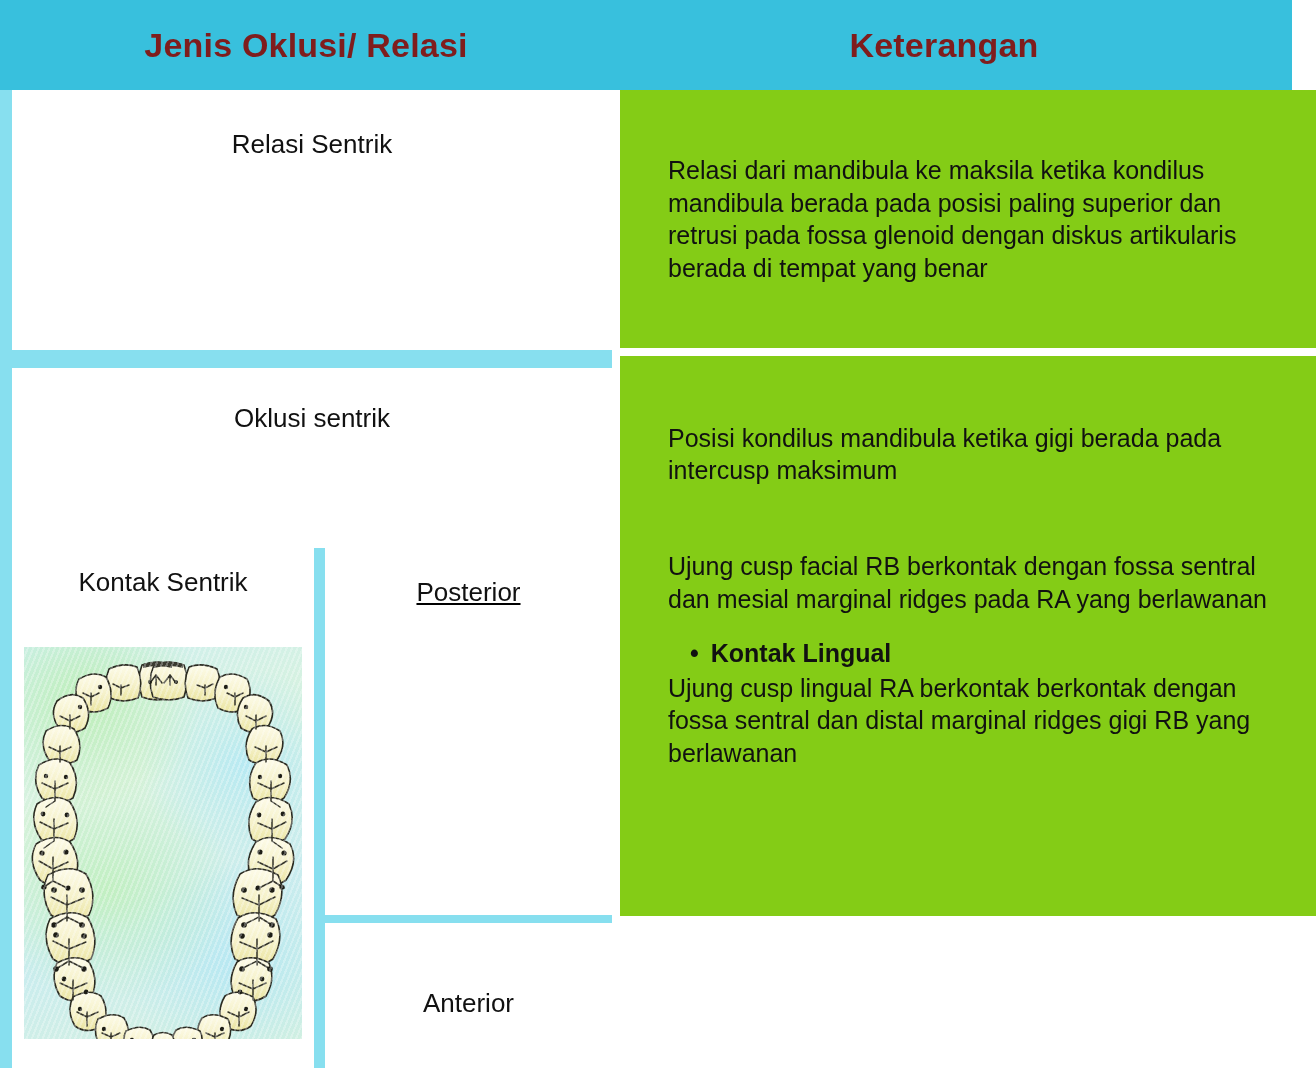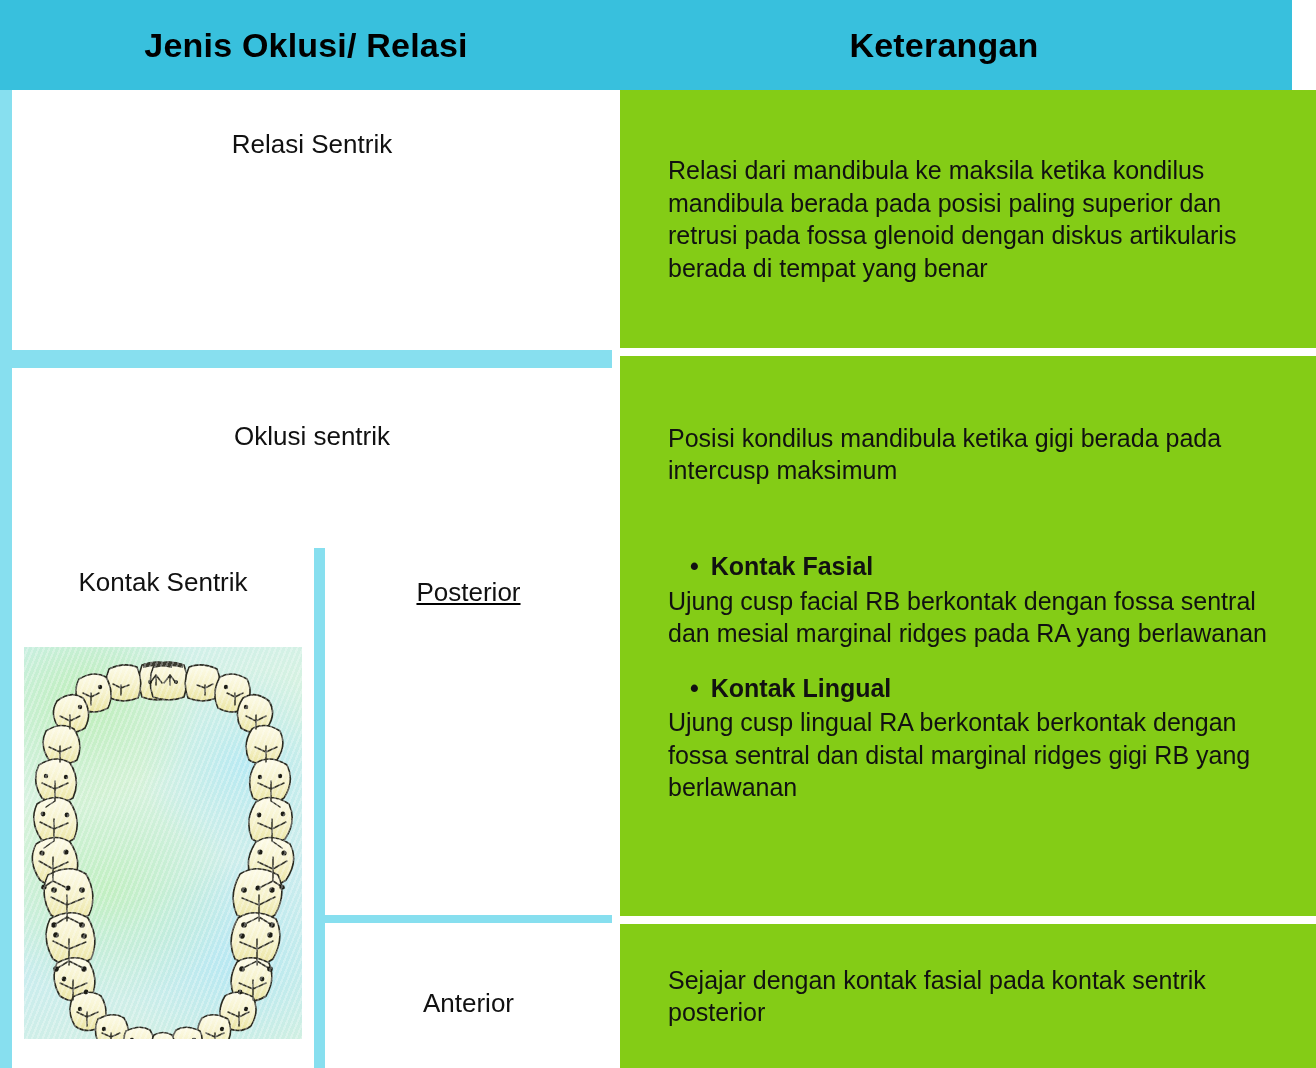--- a/index.html
+++ b/index.html
@@ -35,21 +35,21 @@
     top: 0;
     height: 90px;
     background: #38c0dd;
     display: flex;
     align-items: center;
     justify-content: center;
   }
   .hdr-left  { left: 0;   width: 612px; }
   .hdr-right { left: 596px; width: 696px; }
   .hdr-text {
-    color: #000000;
+    color: #7f1d1d;
     font-size: 34px;
     font-weight: bold;
     letter-spacing: .2px;
     white-space: nowrap;
   }
 
   
   .left-col {
     position: absolute;
     left: 0;
@@ -69,21 +69,21 @@
   .lcell-label {
     color: #111111;
     font-size: 26px;
     text-align: center;
     line-height: 1.25;
   }
 
   
   .lcell-r1 { left: 12px; top: 0px;   width: 600px; height: 260px; align-items: flex-start; padding-top: 38px; }
   
-  .lcell-r2 { left: 12px; top: 278px; width: 600px; height: 180px; align-items: flex-start; padding-top: 52px; }
+  .lcell-r2 { left: 12px; top: 278px; width: 600px; height: 180px; align-items: flex-start; padding-top: 34px; }
   
   .lcell-r3a {
     left: 12px; top: 438px; width: 302px; height: 540px;
     flex-direction: column; align-items: center; justify-content: flex-start;
     padding-top: 38px;
   }
   
   .lcell-r3b { left: 325px; top: 438px; width: 287px; height: 387px; align-items: flex-start; padding-top: 48px; text-decoration: underline; }
   
   .lcell-r4b { left: 325px; top: 833px; width: 287px; height: 149px; align-items: flex-start; padding-top: 64px; }
@@ -346,32 +346,26 @@
     <div class="rcell rcell-r1">
       <p class="rtext">Relasi dari mandibula ke maksila ketika kondilus mandibula berada pada posisi paling superior dan retrusi pada fossa glenoid dengan diskus artikularis berada di tempat yang benar</p>
     </div>
 
     <div class="rcell rcell-r2">
       <p class="rtext">Posisi kondilus mandibula ketika gigi berada pada intercusp maksimum</p>
     </div>
 
     <div class="rcell rcell-r3">
       <div class="bullet-block">
-        <div class="bullet-head">
-          <span class="dot">•</span><span>Kontak Fasial</span>
-        </div>
         <div class="bullet-body">Ujung cusp facial RB berkontak dengan fossa sentral dan mesial marginal ridges pada RA yang berlawanan</div>
       </div>
 
       <div class="bullet-block">
         <div class="bullet-head">
           <span class="dot">•</span><span>Kontak Lingual</span>
         </div>
         <div class="bullet-body">Ujung cusp lingual RA berkontak berkontak dengan fossa sentral dan distal marginal ridges gigi RB yang berlawanan</div>
       </div>
     </div>
 
-    <div class="rcell rcell-r4">
-      <p class="rtext">Sejajar dengan kontak fasial pada kontak sentrik posterior</p>
-    </div>
   </div>
 
 </div>
 
 </body></html>

